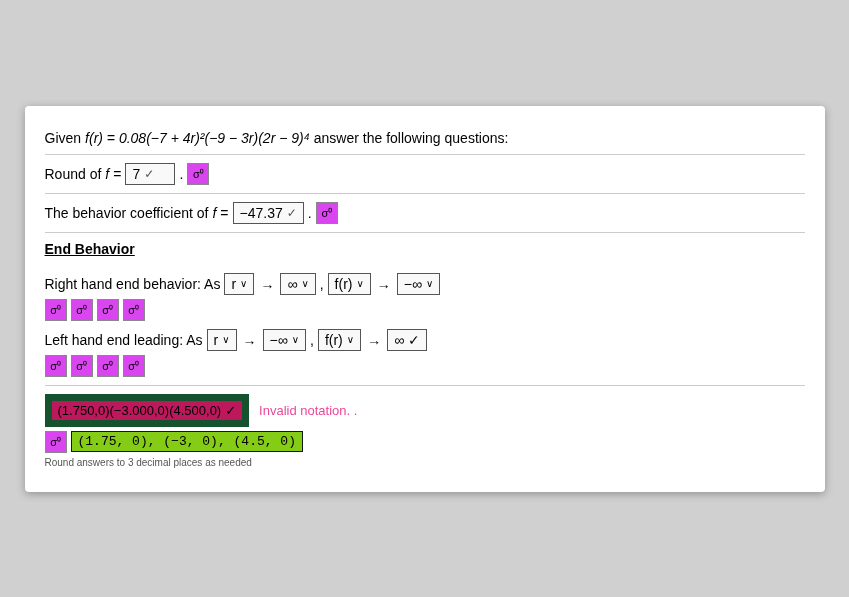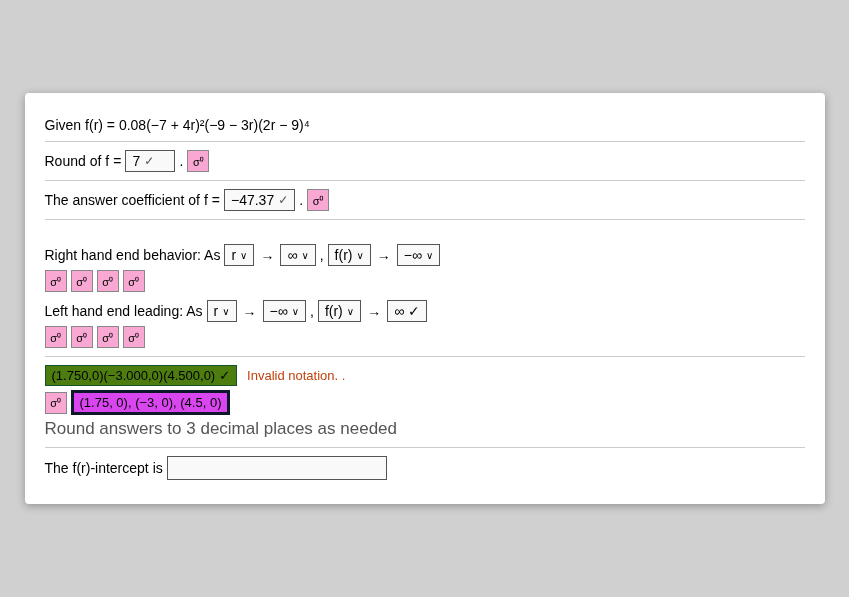--- a/index.html
+++ b/index.html
@@ -63,110 +63,114 @@
       cursor: pointer;
     }
     .dropdown .chevron { font-size: 10px; }
     .edit-icon {
       display: inline-flex;
       align-items: center;
       justify-content: center;
       width: 22px;
       height: 22px;
       border: 1px solid #888;
-      background: #f9a8d4;
+      background: #d946ef;
       cursor: pointer;
       font-size: 11px;
     }
     .arrow-sym {
       font-size: 14px;
       margin: 0 2px;
     }
     .comma { font-size: 14px; }
     .icon-row {
       display: flex;
       gap: 4px;
       margin-top: 4px;
     }
     .section-title {
       font-weight: bold;
       text-decoration: underline;
       font-size: 14px;
     }
     .invalid-note {
-      color: #c2410c;
+      color: #ec4899;
       font-size: 13px;
       margin-left: 6px;
     }
     .intercept-box {
       display: inline-flex;
       align-items: center;
-      border: 1px solid #14532d;
+      border: 7px solid #14532d;
       padding: 2px 6px;
-      background: #4d7c0f;
+      background: #be185d;
       font-size: 13px;
       gap: 4px;
     }
     .small-text {
-      font-size: 17px;
+      font-size: 10px;
       color: #555;
       margin-top: 2px;
     }
     .f-intercept-input {
       display: inline-block;
       border: 1px solid #555;
       min-width: 220px;
       height: 24px;
       background: #f9f9f9;
       vertical-align: middle;
     }
-    .math-italic { }
+    .math-italic { font-style: italic; }
   </style>
 </head>
 <body>
 
 <div class="card">
 
   <div class="row">
     <div class="line">
       <span class="label">Given </span>
       <span class="label math-italic">f(r) = 0.08(−7 + 4r)²(−9 − 3r)(2r − 9)⁴</span>
+      <span class="label"> answer the following questions:</span>
     </div>
   </div>
 
   <div class="row">
     <div class="line">
       <span class="label">Round of </span>
       <span class="label math-italic">f</span>
       <span class="label"> = </span>
       <span class="answer-box">
         <span>7</span>
         <span class="checkmark">✓</span>
       </span>
       <span class="label"> . </span>
       <span class="edit-icon">σ⁰</span>
     </div>
   </div>
 
   <div class="row">
     <div class="line">
-      <span class="label">The answer coefficient of </span>
+      <span class="label">The behavior coefficient of </span>
       <span class="label math-italic">f</span>
       <span class="label"> = </span>
       <span class="answer-box">
         <span>−47.37</span>
         <span class="checkmark">✓</span>
       </span>
       <span class="label"> . </span>
       <span class="edit-icon">σ⁰</span>
     </div>
   </div>
 
   <div class="row">
 
+    <div class="line">
+      <span class="section-title">End Behavior</span>
+    </div>
 
     <div class="line" style="margin-top:16px;">
       <span class="label">Right hand end behavior: As</span>
       <span class="dropdown">
         <span>r</span>
         <span class="chevron">∨</span>
       </span>
       <span class="arrow-sym">→</span>
       <span class="dropdown">
         <span>∞</span>
@@ -225,29 +229,23 @@
   <div class="row">
     <div class="line">
       <span class="intercept-box">
         <span>(1.750,0)(−3.000,0)(4.500,0)</span>
         <span class="checkmark">✓</span>
       </span>
       <span class="invalid-note">Invalid notation. .</span>
     </div>
     <div class="line">
       <span class="edit-icon">σ⁰</span>
-      <span class="intercept-box" style="background:#d946ef;border:3px solid #0f172a;">
+      <span class="intercept-box" style="background:#84cc16;border:1px solid #0f172a;font-family:Liberation Mono, monospace;">
         <span>(1.75, 0), (−3, 0), (4.5, 0)</span>
       </span>
     </div>
     <div class="line small-text">
       <span>Round answers to 3 decimal places as needed</span>
     </div>
   </div>
 
-  <div class="row">
-    <div class="line">
-      <span class="label">The f(r)-intercept is</span>
-      <span class="f-intercept-input"></span>
-    </div>
-  </div>
 
 </div>
 
 </body></html>

